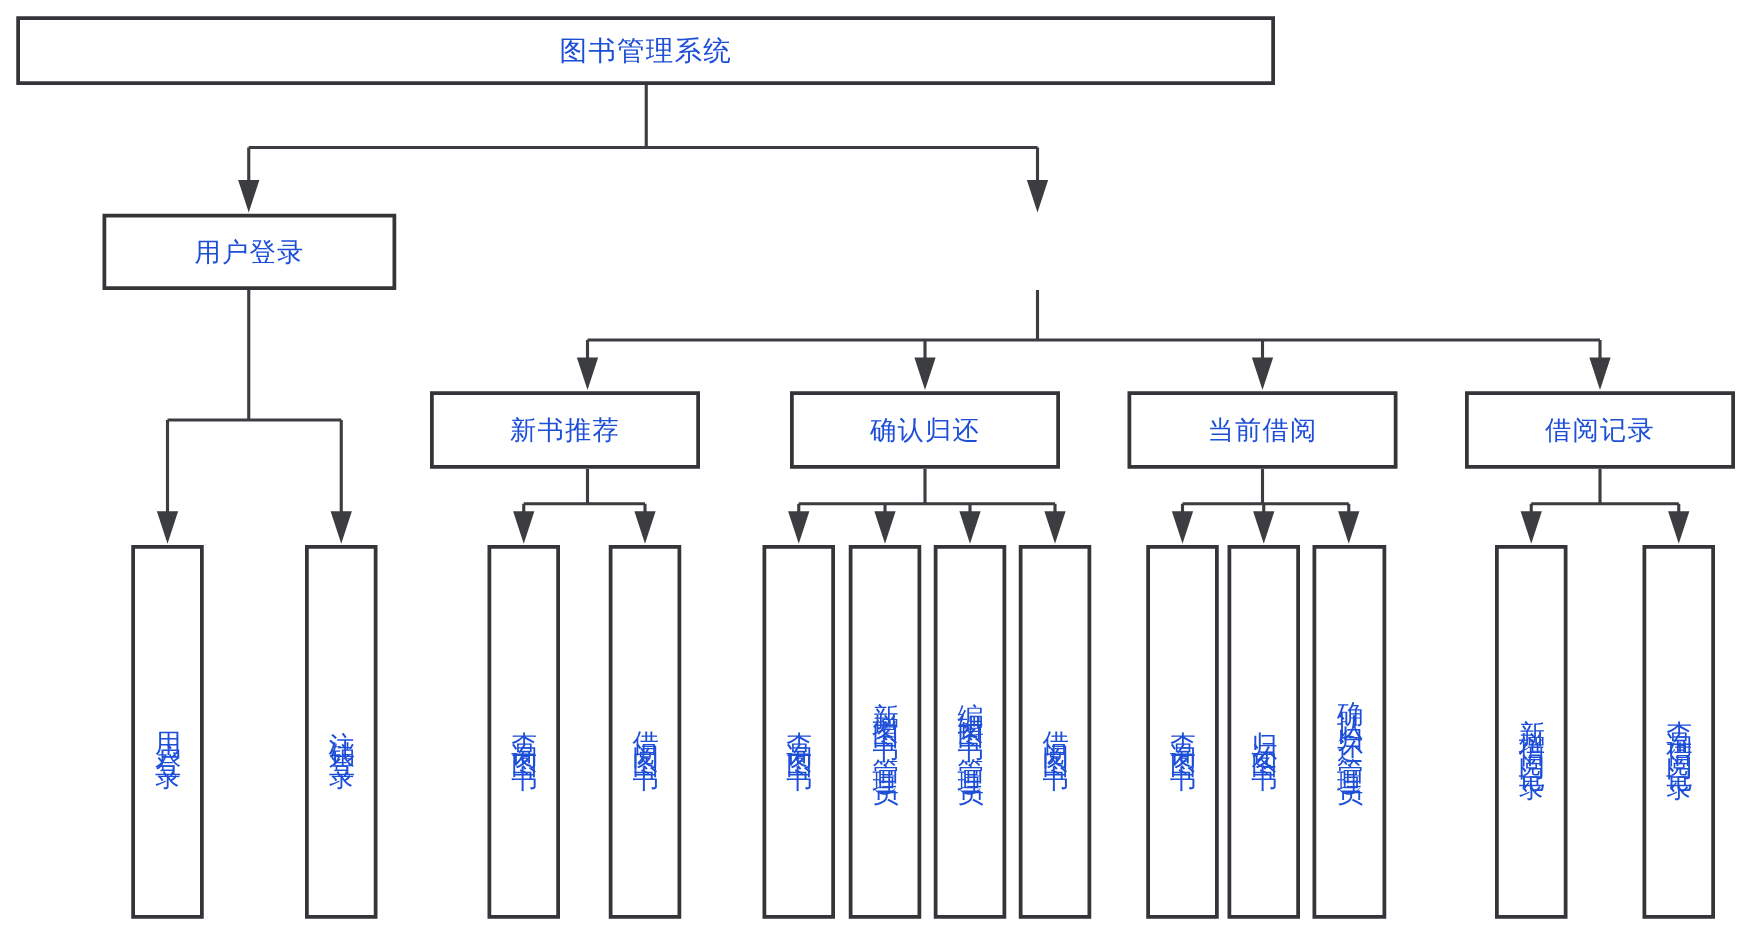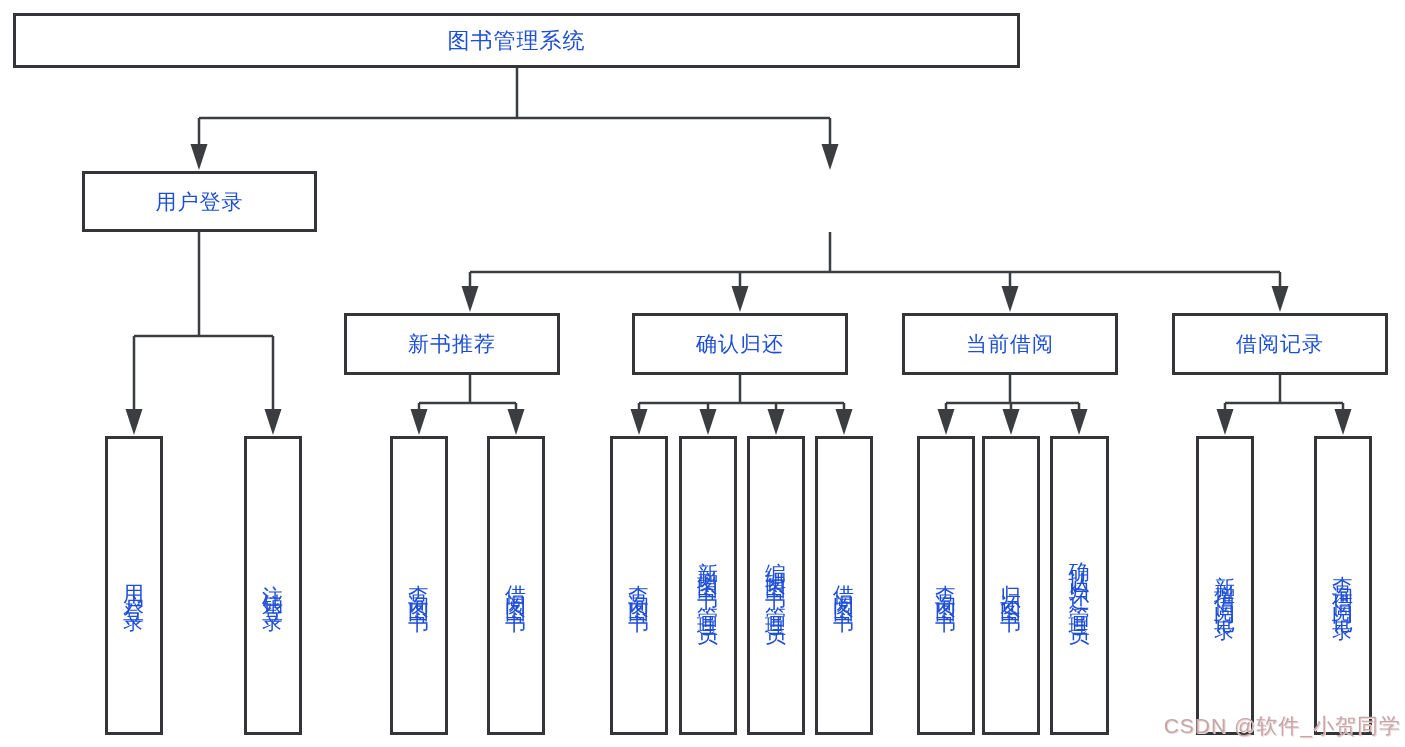--- a/index.html
+++ b/index.html
@@ -178,15 +178,14 @@
   <div class="box vbox b-leaf-cb-confirm">
     <span class="vlabel">确认归还（管理员）</span>
   </div>
   <div class="box vbox b-leaf-br-add">
     <span class="vlabel">新增借阅记录</span>
   </div>
   <div class="box vbox b-leaf-br-query">
     <span class="vlabel">查询借阅记录</span>
   </div>
 
-  <div class="watermark">CSDN @软件_小贺同学</div>
 
 </div>
 
 </body></html>

